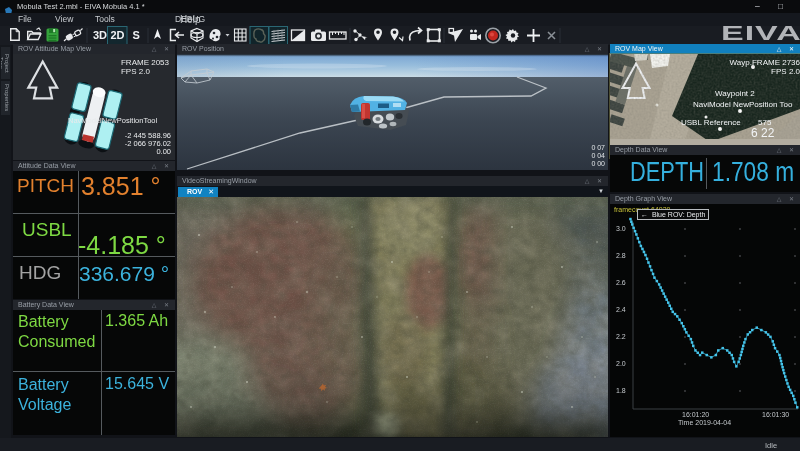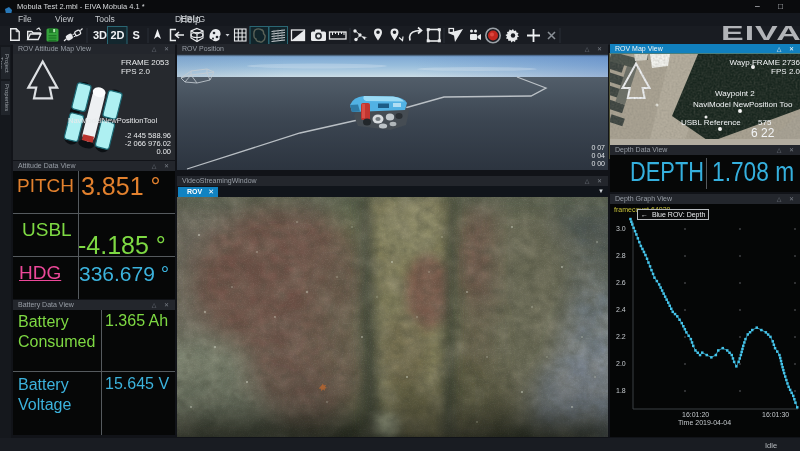--- a/index.html
+++ b/index.html
@@ -212,21 +212,21 @@
 
 <div class="hdr" style="left:13px;top:161px;width:162px;">Attitude Data View<span class="ic">△ ✕</span></div>
 <div class="abs" style="left:13px;top:171px;width:162px;height:128px;background:#060707;">
   <div class="abs" style="left:65px;top:0;width:1px;height:128px;background:#555a5e;"></div>
   <div class="abs" style="left:0;top:42px;width:162px;height:1px;background:#555a5e;"></div>
   <div class="abs" style="left:0;top:85px;width:162px;height:1px;background:#555a5e;"></div>
   <div class="abs" style="left:4px;top:4px;color:#e2812e;font-size:19px;">PITCH</div>
   <div class="abs" style="left:68px;top:1px;color:#e2812e;font-size:25px;">3.851 °</div>
   <div class="abs" style="left:9px;top:48px;color:#7ed943;font-size:19px;">USBL</div>
   <div class="abs" style="left:65px;top:45px;color:#7ed943;font-size:25px;margin-top:15px;">-4.185 °</div>
-  <div class="abs" style="left:6px;top:91px;color:#ec4899;font-size:19px;text-decoration:underline;">HDG</div>
+  <div class="abs" style="left:6px;top:91px;color:#a3a3a3;font-size:19px;">HDG</div>
   <div class="abs" style="left:66px;top:91px;color:#3cb3dd;font-size:21px;">336.679 °</div>
 </div>
 
 <div class="hdr" style="left:13px;top:300px;width:162px;">Battery Data View<span class="ic">△ ✕</span></div>
 <div class="abs" style="left:13px;top:310px;width:162px;height:125px;background:#060707;">
   <div class="abs" style="left:88px;top:0;width:1px;height:125px;background:#555a5e;"></div>
   <div class="abs" style="left:0;top:61px;width:162px;height:1px;background:#555a5e;"></div>
   <div class="abs" style="left:5px;top:2px;color:#7ed943;font-size:16px;line-height:20px;">Battery<br>Consumed</div>
   <div class="abs" style="left:92px;top:2px;color:#7ed943;font-size:16px;">1.365 Ah</div>
   <div class="abs" style="left:5px;top:65px;color:#3cb3dd;font-size:16px;line-height:20px;">Battery<br>Voltage</div>

